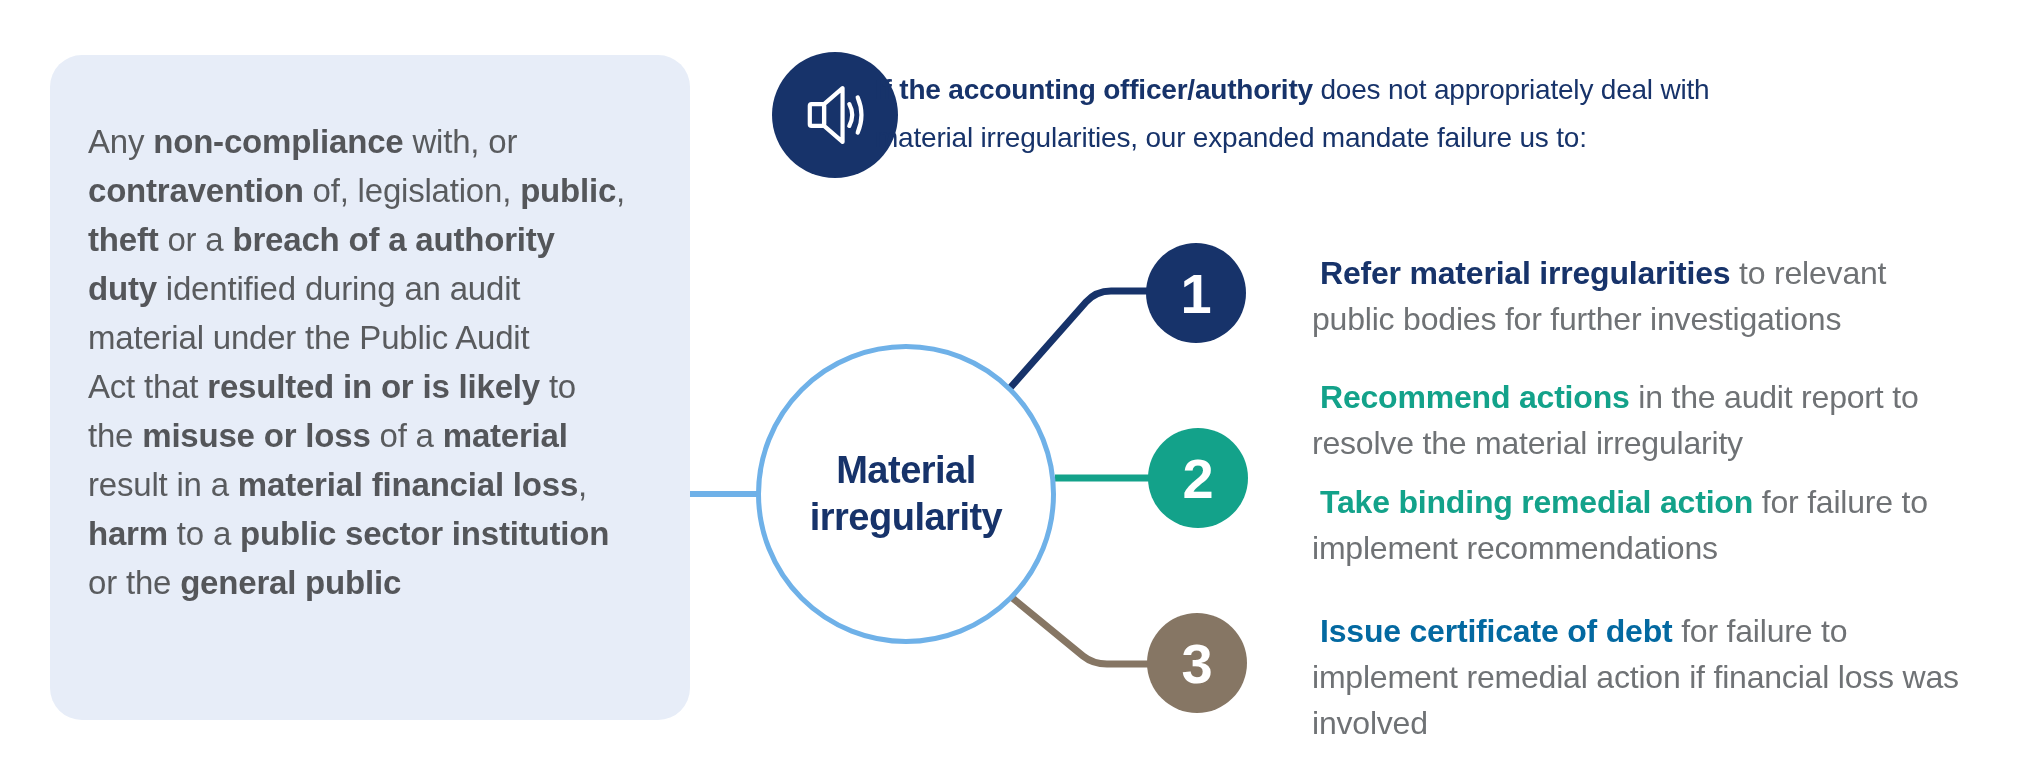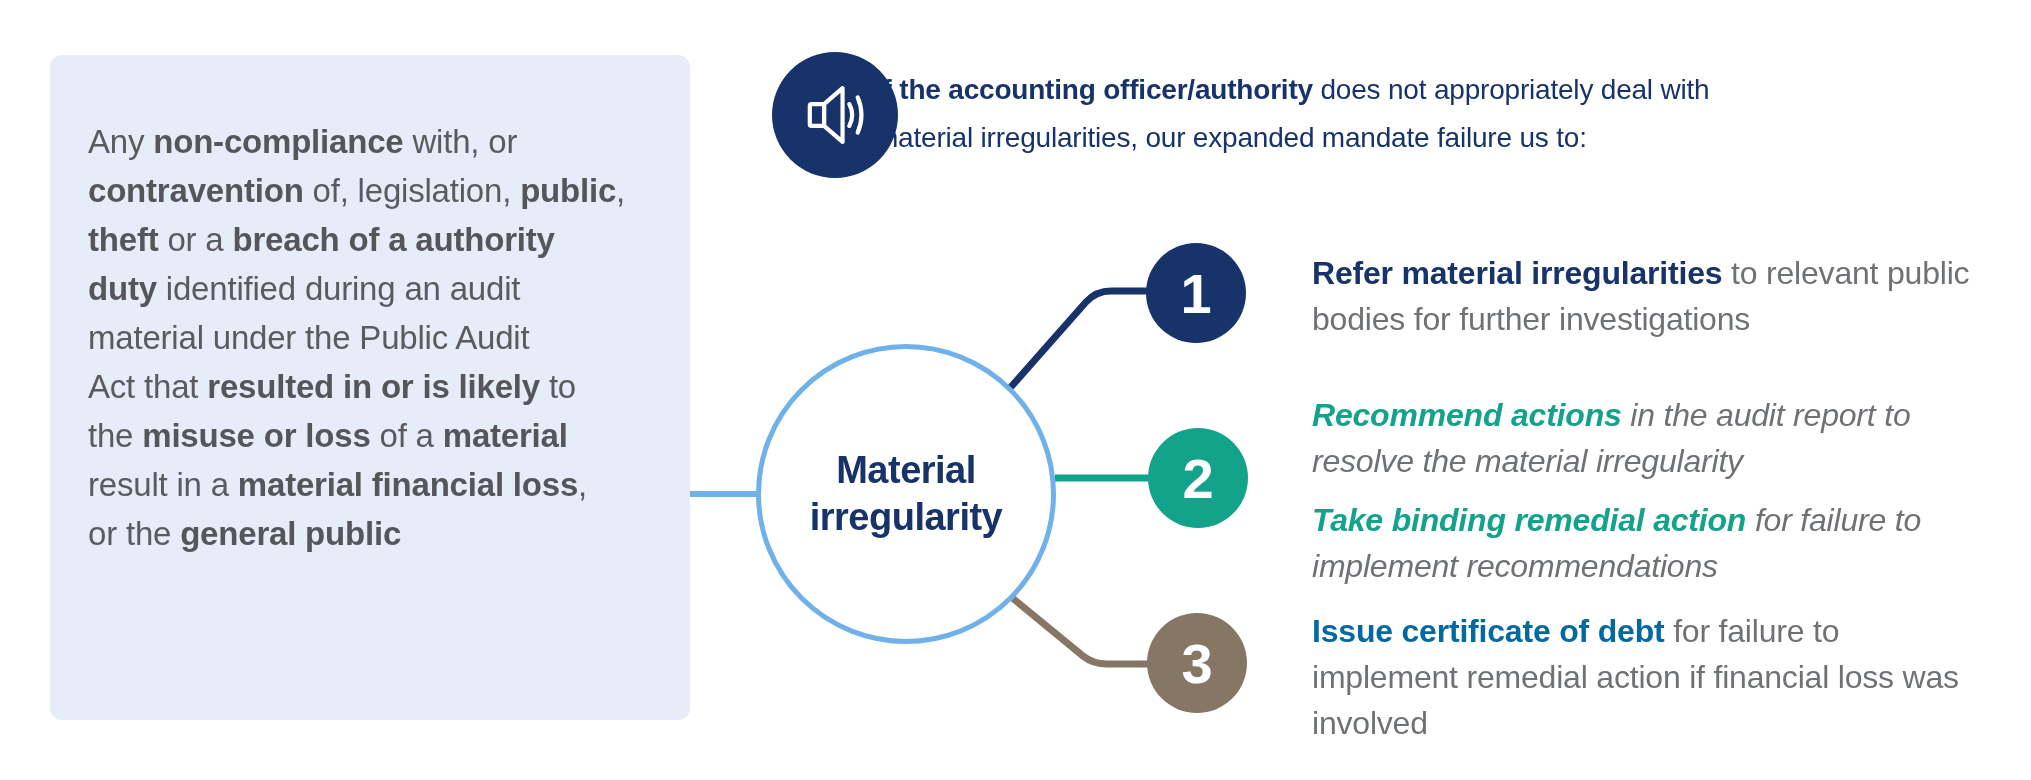--- a/index.html
+++ b/index.html
@@ -12,21 +12,21 @@
     background: #ffffff;
     overflow: hidden;
   }
 
   
   .def-box {
     position: absolute;
     left: 50px; top: 55px;
     width: 640px; height: 665px;
     background: #e7edf8;
-    border-radius: 12px;
+    border-radius: 32px;
   }
   .def-text {
     position: absolute;
     left: 38px; top: 62px;
     width: 575px;
     font-size: 33px;
     line-height: 49px;
     color: #595b5e;
     letter-spacing: -0.2px;
   }
@@ -100,41 +100,42 @@
   
   .step-text {
     position: absolute;
     left: 1312px;
     width: 660px;
     font-size: 32px;
     line-height: 46px;
     color: #6f7275;
     letter-spacing: -0.2px;
   }
-  .step-text .lead { font-weight: 700; }
+  .step-text .lead { font-weight: 700; margin-left: 8px; }
   .step-1 { top: 250px; }
-  .step-2 { top: 392px; font-style: italic; }
+  .step-2 { top: 374px; }
   .step-3 { top: 608px; }
   .step-2 .para + .para { margin-top: 13px; }
 </style>
 </head>
 <body>
 
 <div id="canvas">
 
   <div class="def-box">
     <div class="def-text">
       <div>Any <b>non-compliance</b> with, or</div>
       <div><b>contravention</b> of, legislation, <b>public</b>,</div>
       <div><b>theft</b> or a <b>breach of a authority</b></div>
       <div><b>duty</b> identified during an audit</div>
       <div>material under the Public Audit</div>
       <div>Act that <b>resulted in or is likely</b> to</div>
       <div>the <b>misuse or loss</b> of a <b>material</b></div>
       <div>result in a <b>material financial loss</b>,</div>
+      <div><b>harm</b> to a <b>public sector institution</b></div>
       <div>or the <b>general public</b></div>
     </div>
   </div>
 
   <div class="speaker-badge" style="background: rgb(23, 51, 106);">
     <svg viewBox="0 0 100 100" aria-hidden="true">
       <rect x="20" y="37" width="17" height="26" rx="2" fill="none" stroke="#ffffff" stroke-width="5"></rect>
       <path d="M37 37 L59 18 L59 82 L37 63 Z" fill="none" stroke="#ffffff" stroke-width="5" stroke-linejoin="round"></path>
       <path d="M67 37 Q74 50 67 63" fill="none" stroke="#ffffff" stroke-width="5" stroke-linecap="round"></path>
       <path d="M77 29 Q86 50 77 71" fill="none" stroke="#ffffff" stroke-width="5" stroke-linecap="round"></path>

